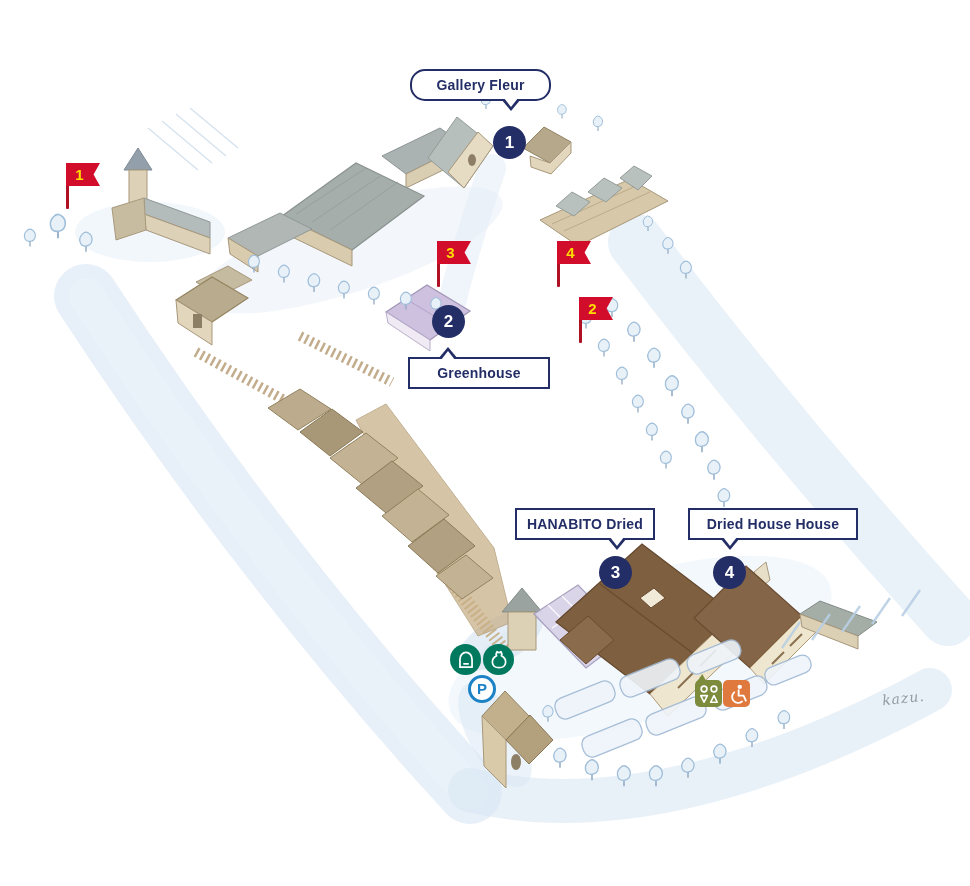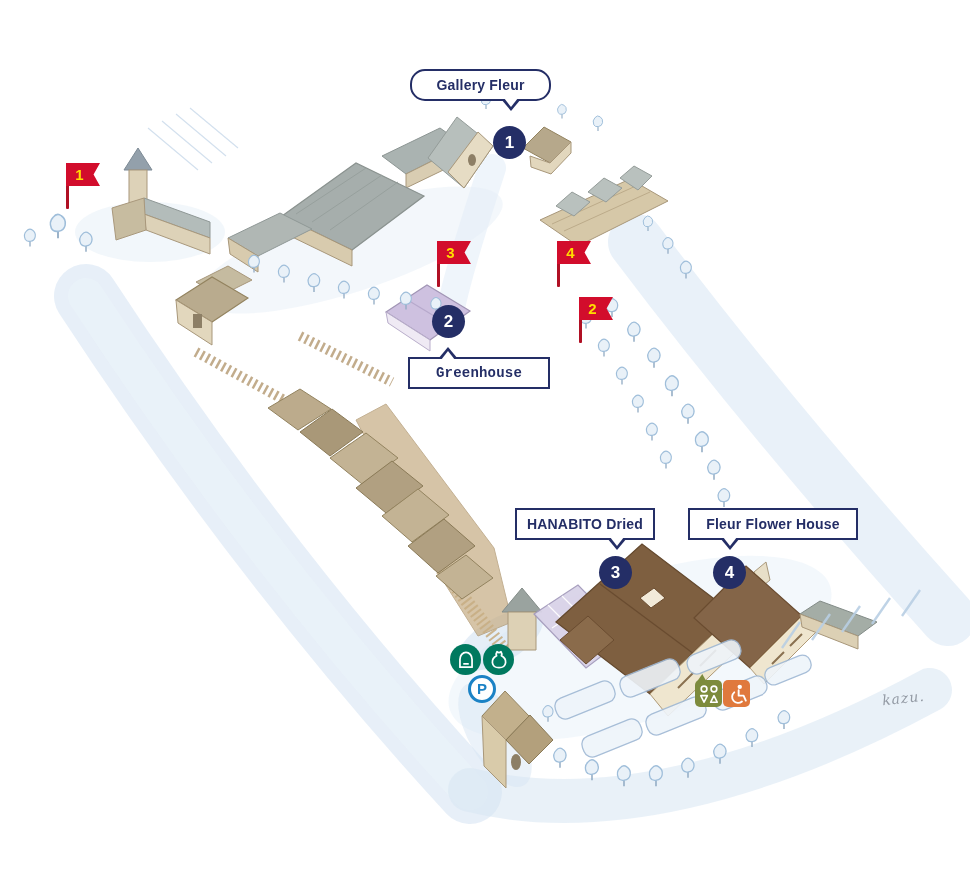--- a/index.html
+++ b/index.html
@@ -223,30 +223,30 @@
       <use href="#tree" transform="translate(752,736) scale(0.85)"></use>
       <use href="#tree" transform="translate(784,718) scale(0.85)"></use>
       <use href="#tree" transform="translate(548,712) scale(0.75)"></use>
     </g>
   </svg>
 
   <div class="callout tail-bottom" style="left:410px;top:69px;width:137px;border-radius:15px;--tx:89px;">
     <span>Gallery Fleur</span>
   </div>
 
-  <div class="callout tail-top" style="left:408px;top:357px;width:138px;font-family:Liberation Mono, monospace;--tx:28px;">
+  <div class="callout tail-top" style="left:408px;top:357px;width:138px;--tx:28px;">
     <span>Greenhouse</span>
   </div>
 
   <div class="callout tail-bottom" style="left:515px;top:508px;width:136px;--tx:90px;">
     <span>HANABITO Dried</span>
   </div>
 
   <div class="callout tail-bottom" style="left:688px;top:508px;width:166px;--tx:30px;">
-    <span>Fleur Flower House</span>
+    <span>Dried House House</span>
   </div>
 
   <div class="marker" style="left:493px;top:126px;">
     <span>1</span>
   </div>
   <div class="marker" style="left:432px;top:305px;">
     <span>2</span>
   </div>
   <div class="marker" style="left:599px;top:556px;">
     <span>3</span>

